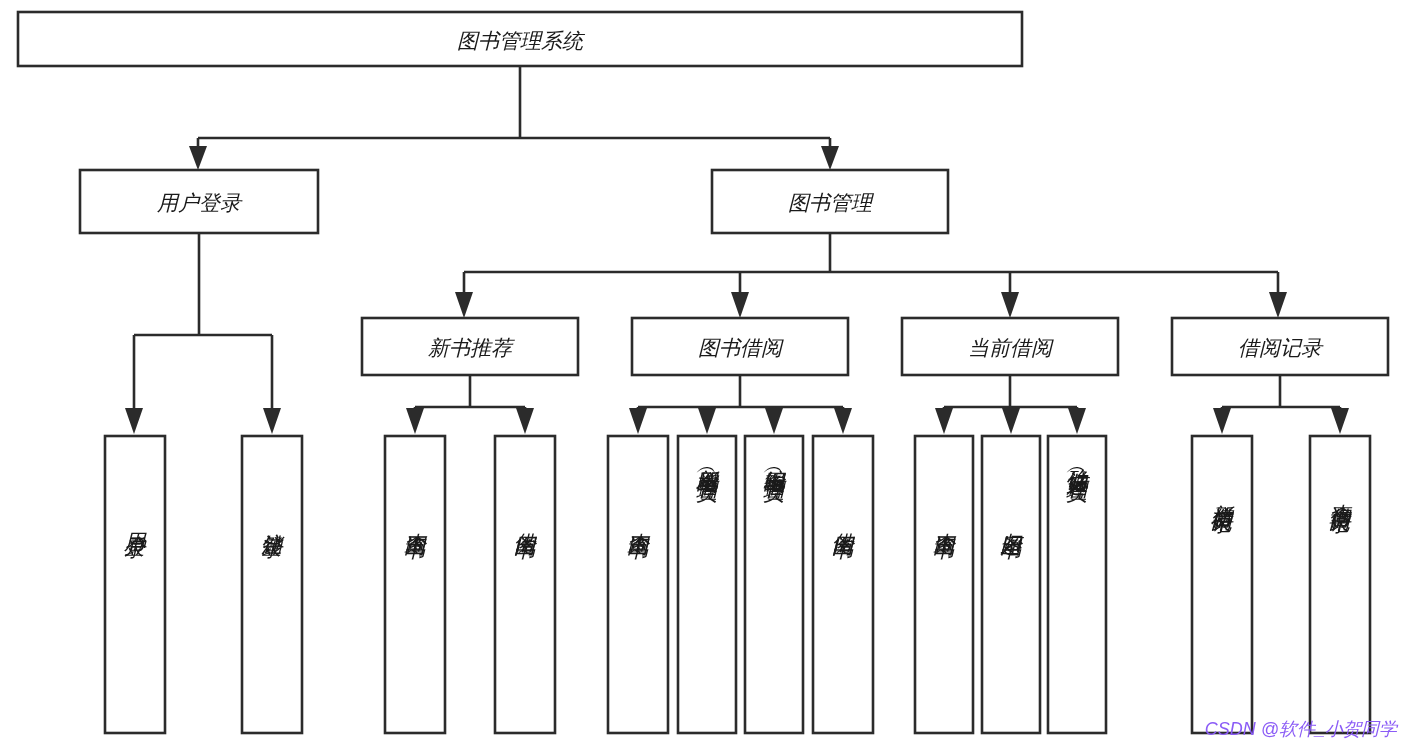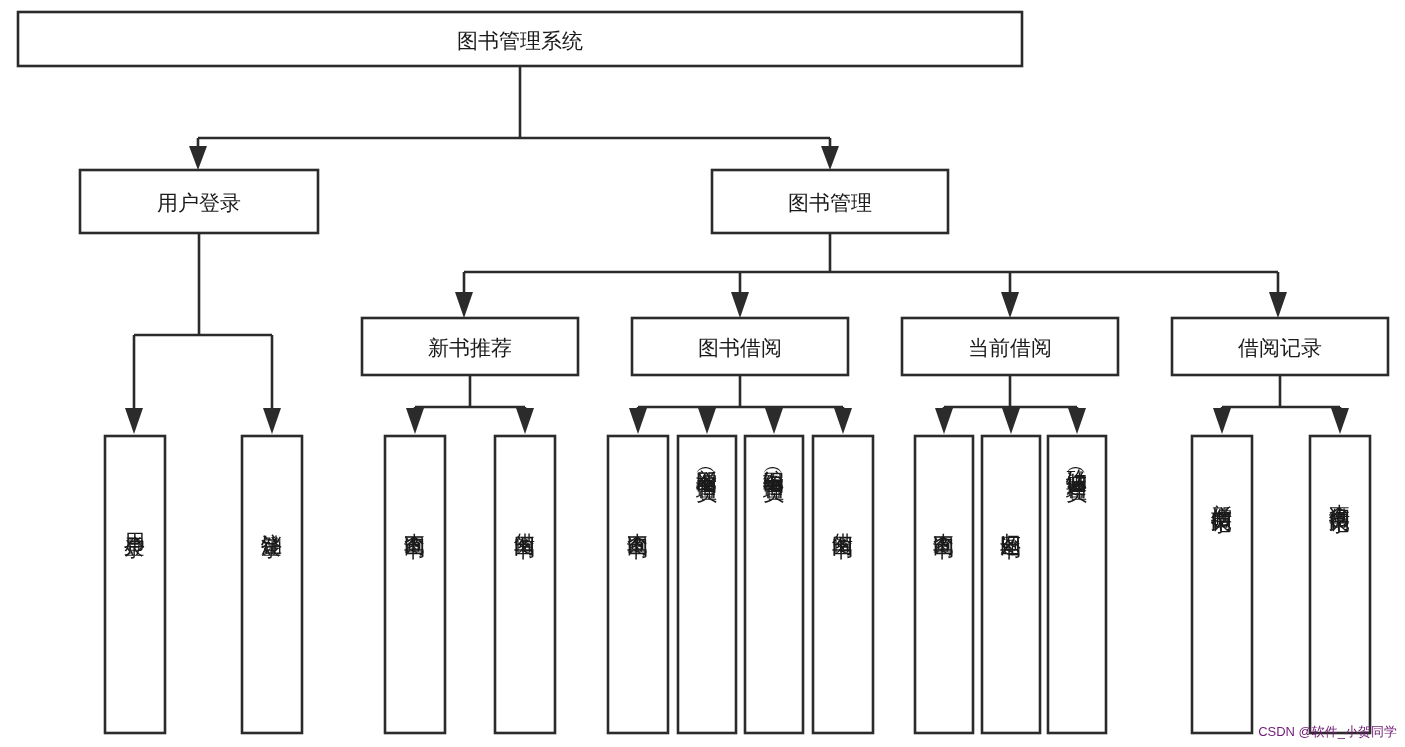--- a/index.html
+++ b/index.html
@@ -12,20 +12,21 @@
     width: 1405px;
     height: 747px;
     font-family: "Liberation Sans", "DejaVu Sans", sans-serif;
     overflow: hidden;
   }
   #diagram-root {
     position: relative;
     width: 1405px;
     height: 747px;
     background: #ffffff;
+    font-style: italic;
   }
   svg#tree-svg {
     position: absolute;
     left: 0;
     top: 0;
     width: 1405px;
     height: 747px;
     display: block;
   }
   .node-box {
@@ -57,22 +58,22 @@
     writing-mode: vertical-rl;
     text-orientation: upright;
     letter-spacing: 2px;
     dominant-baseline: central;
   }
   .watermark-text {
     position: absolute;
     right: 8px;
     bottom: 6px;
     font-family: "Liberation Sans", "DejaVu Sans", sans-serif;
-    font-size: 13px;
-    color: #701a75;
+    font-size: 18px;
+    color: #8b5cf6;
     white-space: nowrap;
     user-select: none;
   }
 </style>
 </head>
 <body>
 
 <div id="diagram-root">
 
   <svg id="tree-svg" viewBox="0 0 1405 747">

